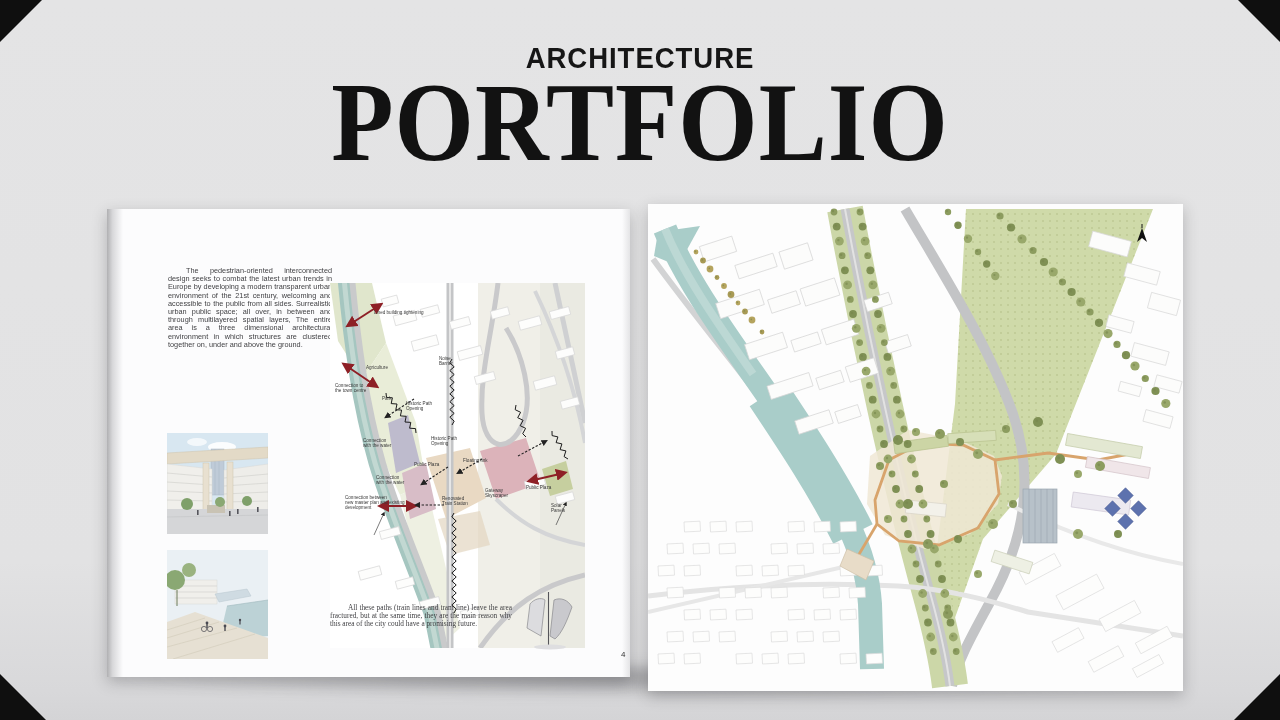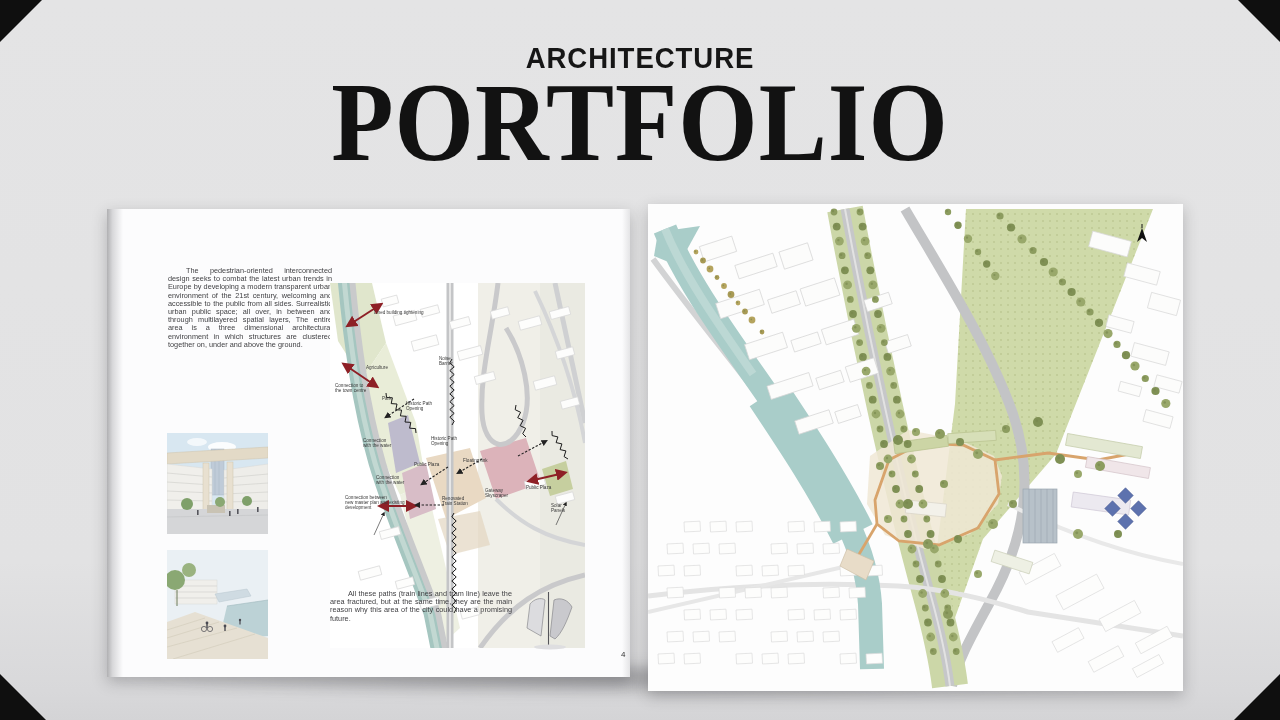--- a/index.html
+++ b/index.html
@@ -29,21 +29,21 @@
   .curl{position:absolute;left:0;top:0;bottom:0;width:16px;
         background:linear-gradient(to right,#b0b0b2 0%,#d8d8da 35%,rgba(255,255,255,0) 100%);}
   .facing-shadow-l{position:absolute;right:0;top:0;bottom:0;width:8px;
         background:linear-gradient(to left,rgba(120,120,125,.18),rgba(120,120,125,0));}
   .facing-shadow-r{position:absolute;left:0;top:0;bottom:0;width:8px;
         background:linear-gradient(to right,rgba(120,120,125,.15),rgba(120,120,125,0));}
 
   .para{position:absolute;color:#3f3f42;font-size:7.3px;line-height:8.2px;
         text-align:justify;text-indent:18px;}
   .para.intro{left:61px;top:58px;width:164px;}
-  .para.outro{left:223px;top:381px;width:182px;}
+  .para.outro{left:223px;top:395px;width:182px;font-family:Liberation Serif, serif;}
   .pagenum{position:absolute;left:514px;top:441px;font-size:8px;color:#333;}
 
   .render{position:absolute;overflow:hidden;}
   .render.r1{left:60px;top:224px;width:101px;height:101px;}
   .render.r2{left:60px;top:341px;width:101px;height:109px;}
 
   .diagram{position:absolute;left:223px;top:74px;width:255px;height:365px;}
   .plan{position:absolute;left:0;top:0;width:535px;height:487px;}
   .sculpt{position:absolute;left:413px;top:381px;width:60px;height:62px;}
   svg{display:block;}

